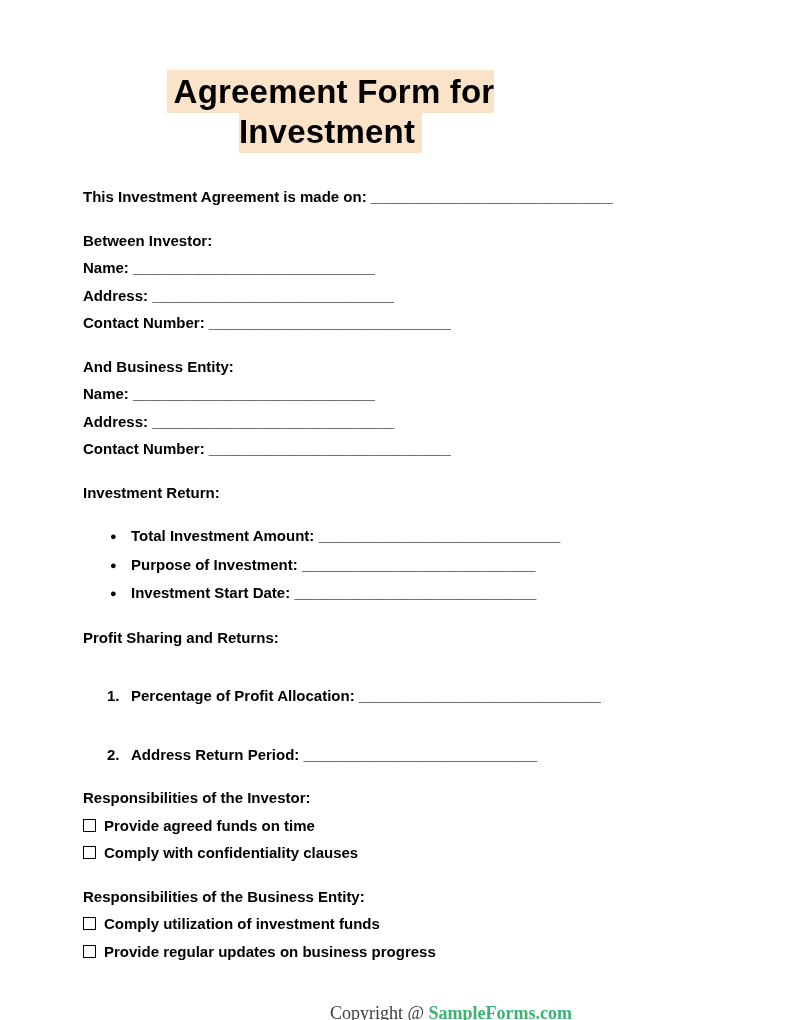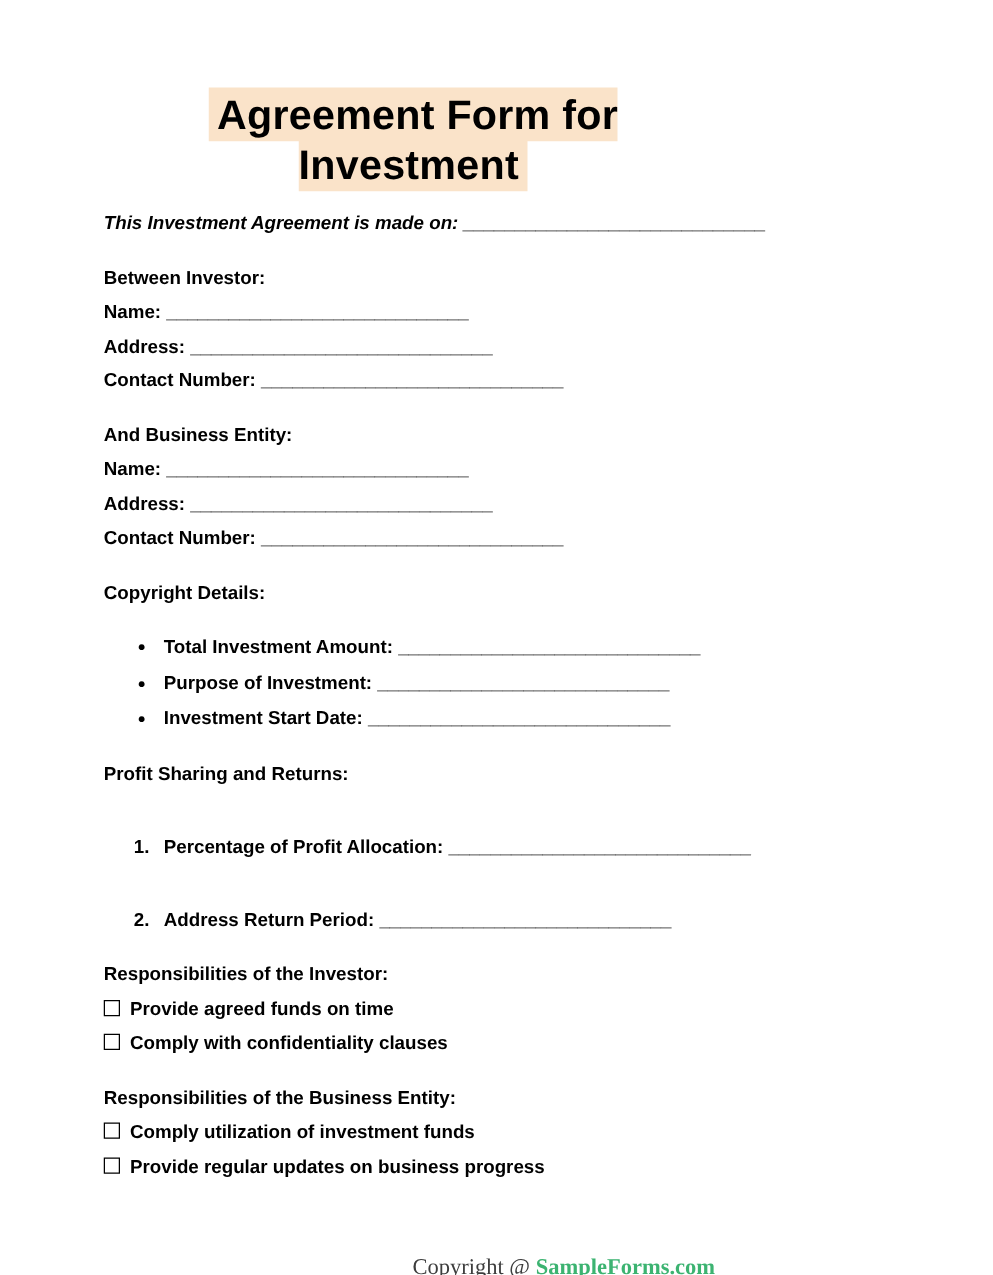--- a/index.html
+++ b/index.html
@@ -30,22 +30,21 @@
     letter-spacing: 0.2px;
   }
   h1.title .highlight {
     background: var(--title-highlight, #fae3c9);
     padding: 3px 7px;
   }
   .block {
     margin: 0 0 16px 0;
   }
   .intro-block {
-    margin-top: 13px;
-    font-style: italic;
+    margin-top: 31px;
   }
   .line {
     line-height: 27.5px;
     white-space: nowrap;
   }
   .blank {
     font-weight: bold;
     letter-spacing: 0;
   }
   .ul-item {
@@ -114,21 +113,21 @@
     </div>
 
     <div class="block">
       <div class="line">And Business Entity:</div>
       <div class="line"><span>Name:</span> <span class="blank">_____________________________</span></div>
       <div class="line"><span>Address:</span> <span class="blank">_____________________________</span></div>
       <div class="line"><span>Contact Number:</span> <span class="blank">_____________________________</span></div>
     </div>
 
     <div class="block">
-      <div class="line">Copyright Details:</div>
+      <div class="line">Investment Return:</div>
     </div>
 
     <div class="block">
       <div class="ul-item"><span class="bullet">●</span><span>Total Investment Amount:</span> <span class="blank">_____________________________</span></div>
       <div class="ul-item"><span class="bullet">●</span><span>Purpose of Investment:</span> <span class="blank">____________________________</span></div>
       <div class="ul-item"><span class="bullet">●</span><span>Investment Start Date:</span> <span class="blank">_____________________________</span></div>
     </div>
 
     <div class="block">
       <div class="line">Profit Sharing and Returns:</div>

